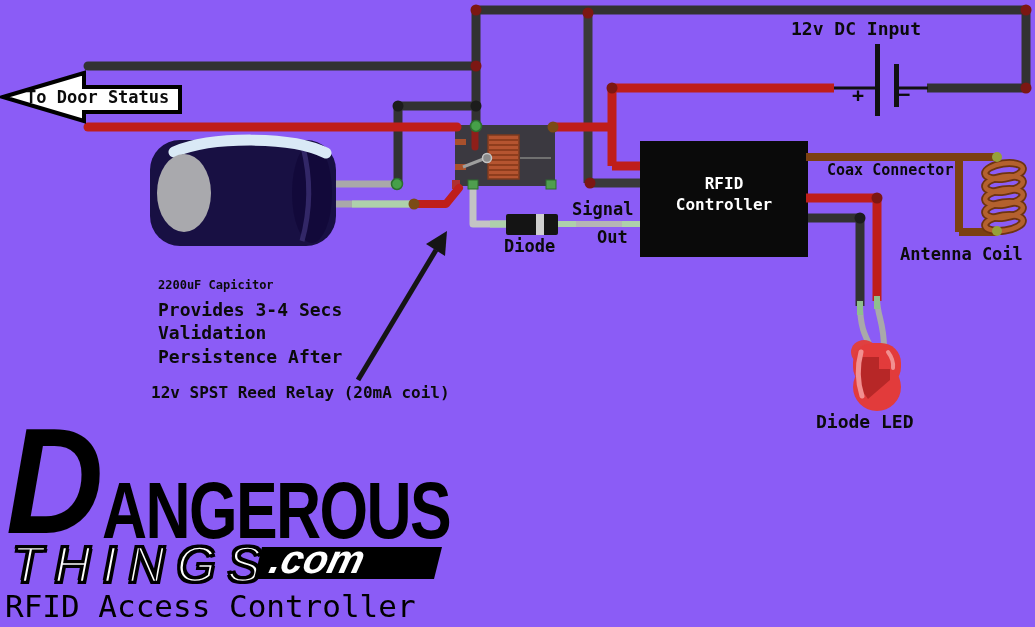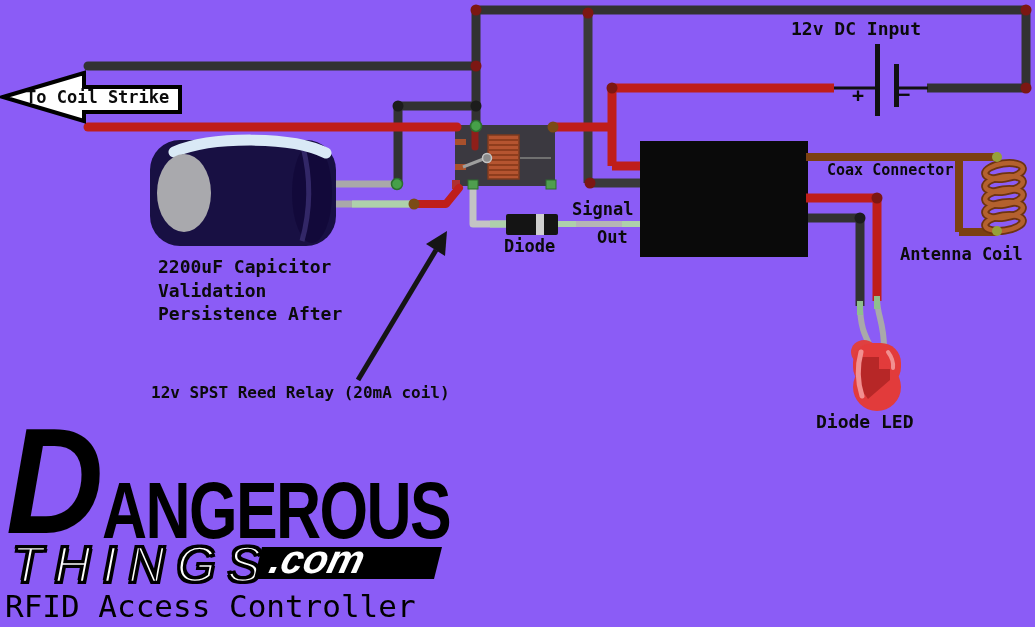--- a/index.html
+++ b/index.html
@@ -180,33 +180,38 @@
 
   <g>
     <line x1="358" y1="380" x2="436" y2="250" stroke="#151515" stroke-width="5"></line>
     <polygon points="447,231 445,256 426,244" fill="#151515"></polygon>
   </g>
 </svg>
 
 <div class="lbl" style="left:791px;top:19px;font-size:18px;">12v DC Input</div>
 <div class="lbl" style="left:852px;top:84px;font-size:20px;">+</div>
 <div class="lbl" style="left:898px;top:83px;font-size:20px;">−</div>
-<div class="lbl" style="left:26px;top:88px;font-size:17px;">To Coil Strike</div>
+<div class="lbl" style="left:26px;top:88px;font-size:17px;">To Door Status</div>
 
 <div style="position:absolute;left:158px;top:255px;">
-  <div class="lbl" style="position:static;font-size:18px;line-height:23.5px;">2200uF Capicitor</div>
+  <div class="lbl" style="position:static;font-size:12px;line-height:23.5px;margin-top:19px;">2200uF Capicitor</div>
+  <div class="lbl" style="position:static;font-size:18px;line-height:23.5px;">Provides 3-4 Secs</div>
   <div class="lbl" style="position:static;font-size:18px;line-height:23.5px;">Validation</div>
   <div class="lbl" style="position:static;font-size:18px;line-height:23.5px;">Persistence After</div>
 </div>
 
 <div class="lbl" style="left:151px;top:384px;font-size:16px;">12v SPST Reed Relay (20mA coil)</div>
 <div class="lbl" style="left:504px;top:237px;font-size:17px;">Diode</div>
 <div class="lbl" style="left:572px;top:200px;font-size:17px;">Signal</div>
 <div class="lbl" style="left:597px;top:228px;font-size:17px;">Out</div>
 
+<div class="rfid-label">
+  <div>RFID</div>
+  <div>Controller</div>
+</div>
 
 <div class="lbl" style="left:827px;top:162px;font-size:15px;">Coax Connector</div>
 <div class="lbl" style="left:900px;top:245px;font-size:17px;">Antenna Coil</div>
 <div class="lbl" style="left:816px;top:412px;font-size:18px;">Diode LED</div>
 
 <div>
   <span class="logo-d">D</span>
   <span class="logo-rest">ANGEROUS</span>
   <span class="logo-things">THINGS</span>
   <div class="logo-band">

